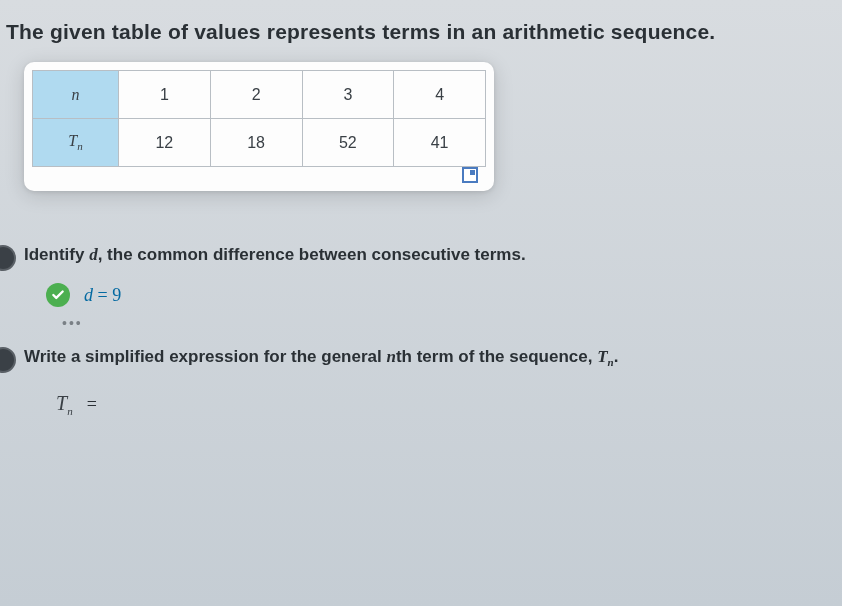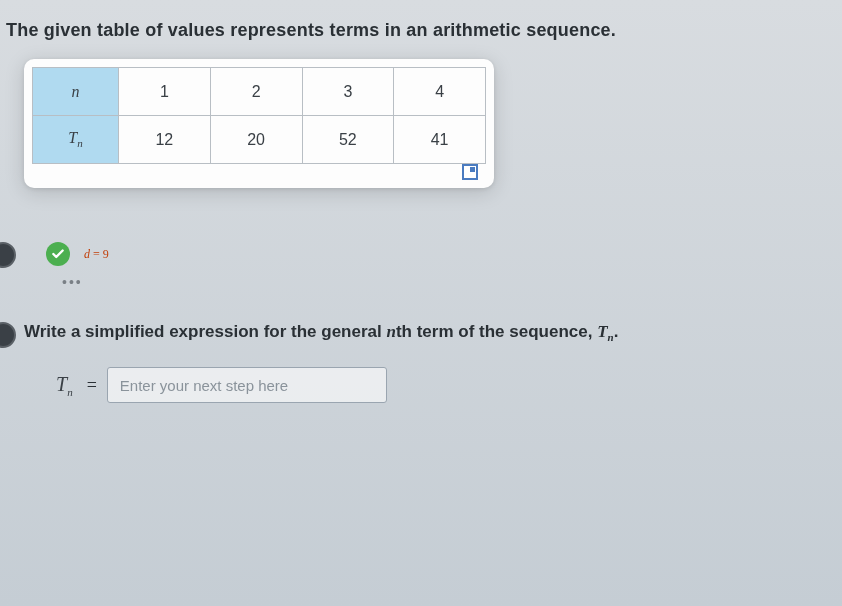--- a/index.html
+++ b/index.html
@@ -7,21 +7,21 @@
       width: 842px;
       height: 606px;
       background: linear-gradient(180deg, #d8dce0 0%, #c5cdd4 100%);
       font-family: -apple-system, BlinkMacSystemFont, "Segoe UI", Arial, sans-serif;
       color: #2a3035;
       padding: 20px 0 0 0;
       position: relative;
       overflow: hidden;
     }
     .question-text {
-      font-size: 18px;
+      font-size: 21px;
       font-weight: 600;
       color: #2a3035;
       padding: 0 8px 18px 6px;
       letter-spacing: 0.2px;
     }
     .table-card {
       background: #fdfdfd;
       border-radius: 10px;
       box-shadow: 0 4px 20px rgba(0,0,0,0.15), 0 1px 4px rgba(0,0,0,0.1);
       width: 470px;
@@ -103,30 +103,30 @@
       background: #4caf50;
       border-radius: 50%;
       display: flex;
       align-items: center;
       justify-content: center;
       margin-right: 14px;
     }
     .check-badge svg { width: 14px; height: 14px; }
     .answer-text {
       font-family: Georgia, "Times New Roman", serif;
-      font-size: 12px;
-      color: #c2410c;
+      font-size: 18px;
+      color: #0369a1;
     }
     .dots {
       margin: 8px 0 0 62px;
       color: #7a8086;
       font-size: 14px;
       letter-spacing: 2px;
     }
-    .step2 { margin-top: 32px; }
+    .step2 { margin-top: 16px; }
     .input-row {
       display: flex;
       align-items: center;
       margin: 24px 0 0 56px;
     }
     .lhs {
       font-family: Georgia, "Times New Roman", serif;
       font-style: italic;
       font-size: 20px;
       color: #3a4046;
@@ -165,31 +165,34 @@
         <tr>
       <td class="header-cell"><span class="mathvar">n</span></td>
       <td>1</td>
       <td>2</td>
       <td>3</td>
       <td>4</td>
     </tr>
     <tr>
       <td class="header-cell"><span class="mathvar">T</span><span class="sub">n</span></td>
       <td>12</td>
-      <td>20</td>
+      <td>18</td>
       <td>52</td>
       <td>41</td>
     </tr>
   </tbody>
     </table>
   <div class="expand-icon"></div>
 </div>
 
 <div class="step-row step1">
   <div class="step-bullet"></div>
+  <span class="step-text">
+    <span>Identify </span><span class="mathvar">d</span><span>, the common difference between consecutive terms.</span>
+  </span>
 </div>
 
 <div class="answer-row">
   <div class="check-badge">
     <svg viewBox="0 0 24 24" fill="none" stroke="#fff" stroke-width="4" stroke-linecap="round" stroke-linejoin="round">
         <polyline points="4 12 9 17 20 6"></polyline>
       </svg>
   </div>
   <div class="answer-text">
     <span class="mathvar">d</span><span> = </span><span>9</span>
@@ -203,14 +206,13 @@
   <span class="step-text">
     <span>Write a simplified expression for the general </span><span class="mathvar">n</span><span>th term of the sequence, </span><span class="tn-sub">T</span><span class="sub tn-sub">n</span><span>.</span>
   </span>
 </div>
 
 <div class="input-row">
   <span class="lhs">
     <span>T</span><span class="sub">n</span>
   </span>
   <span class="equals">=</span>
-  <input class="answer-input" type="text" placeholder="Enter your next step here" style="">
 </div>
 
 </body></html>

